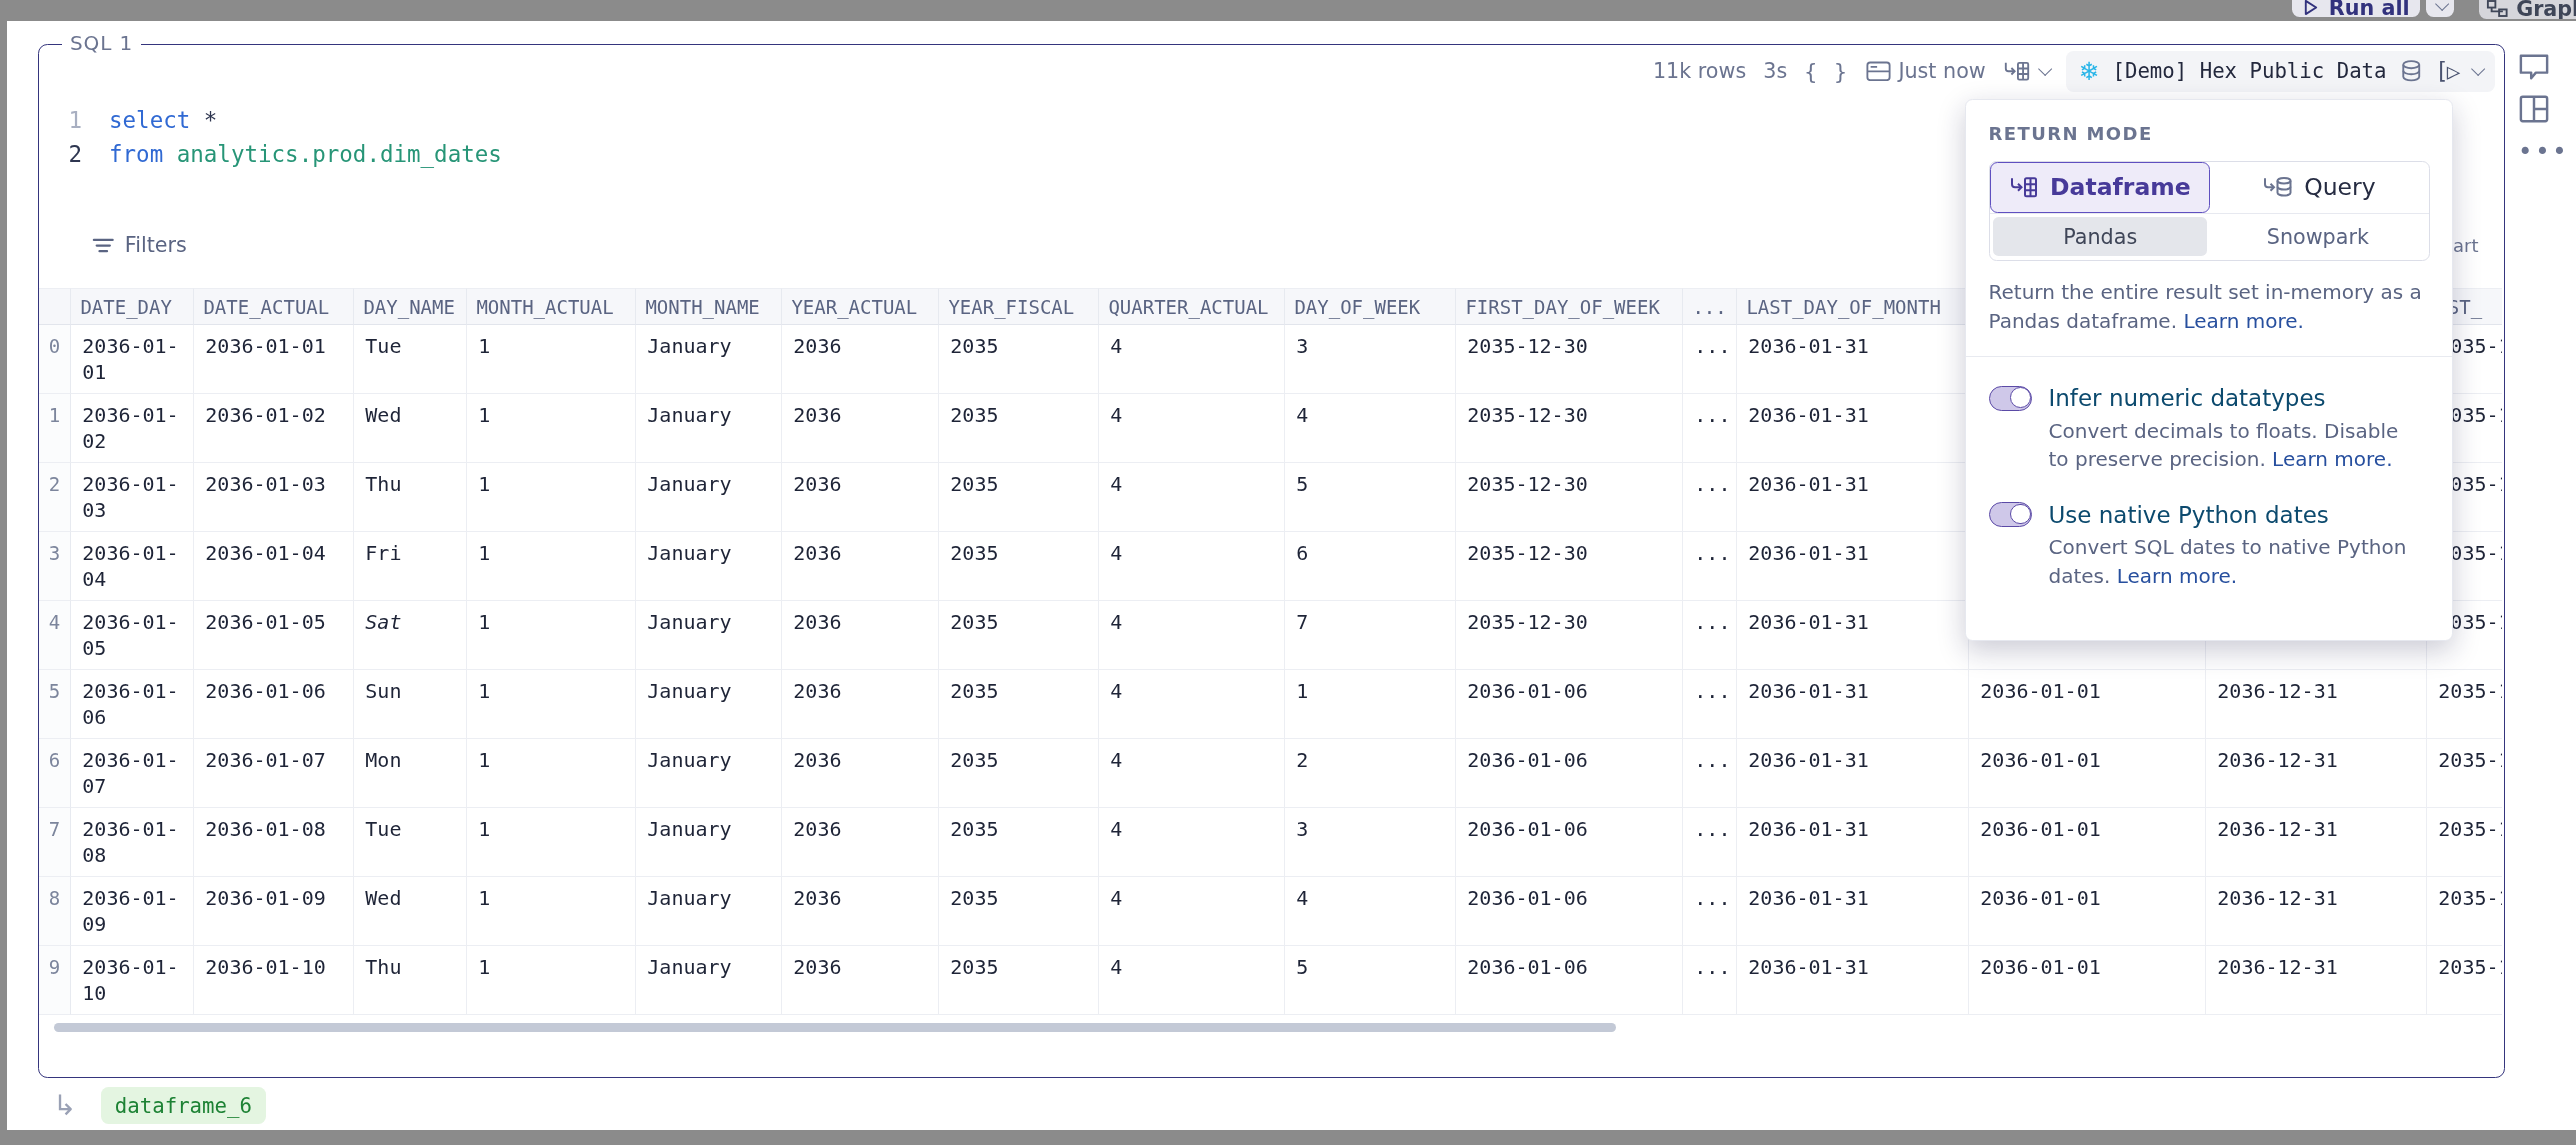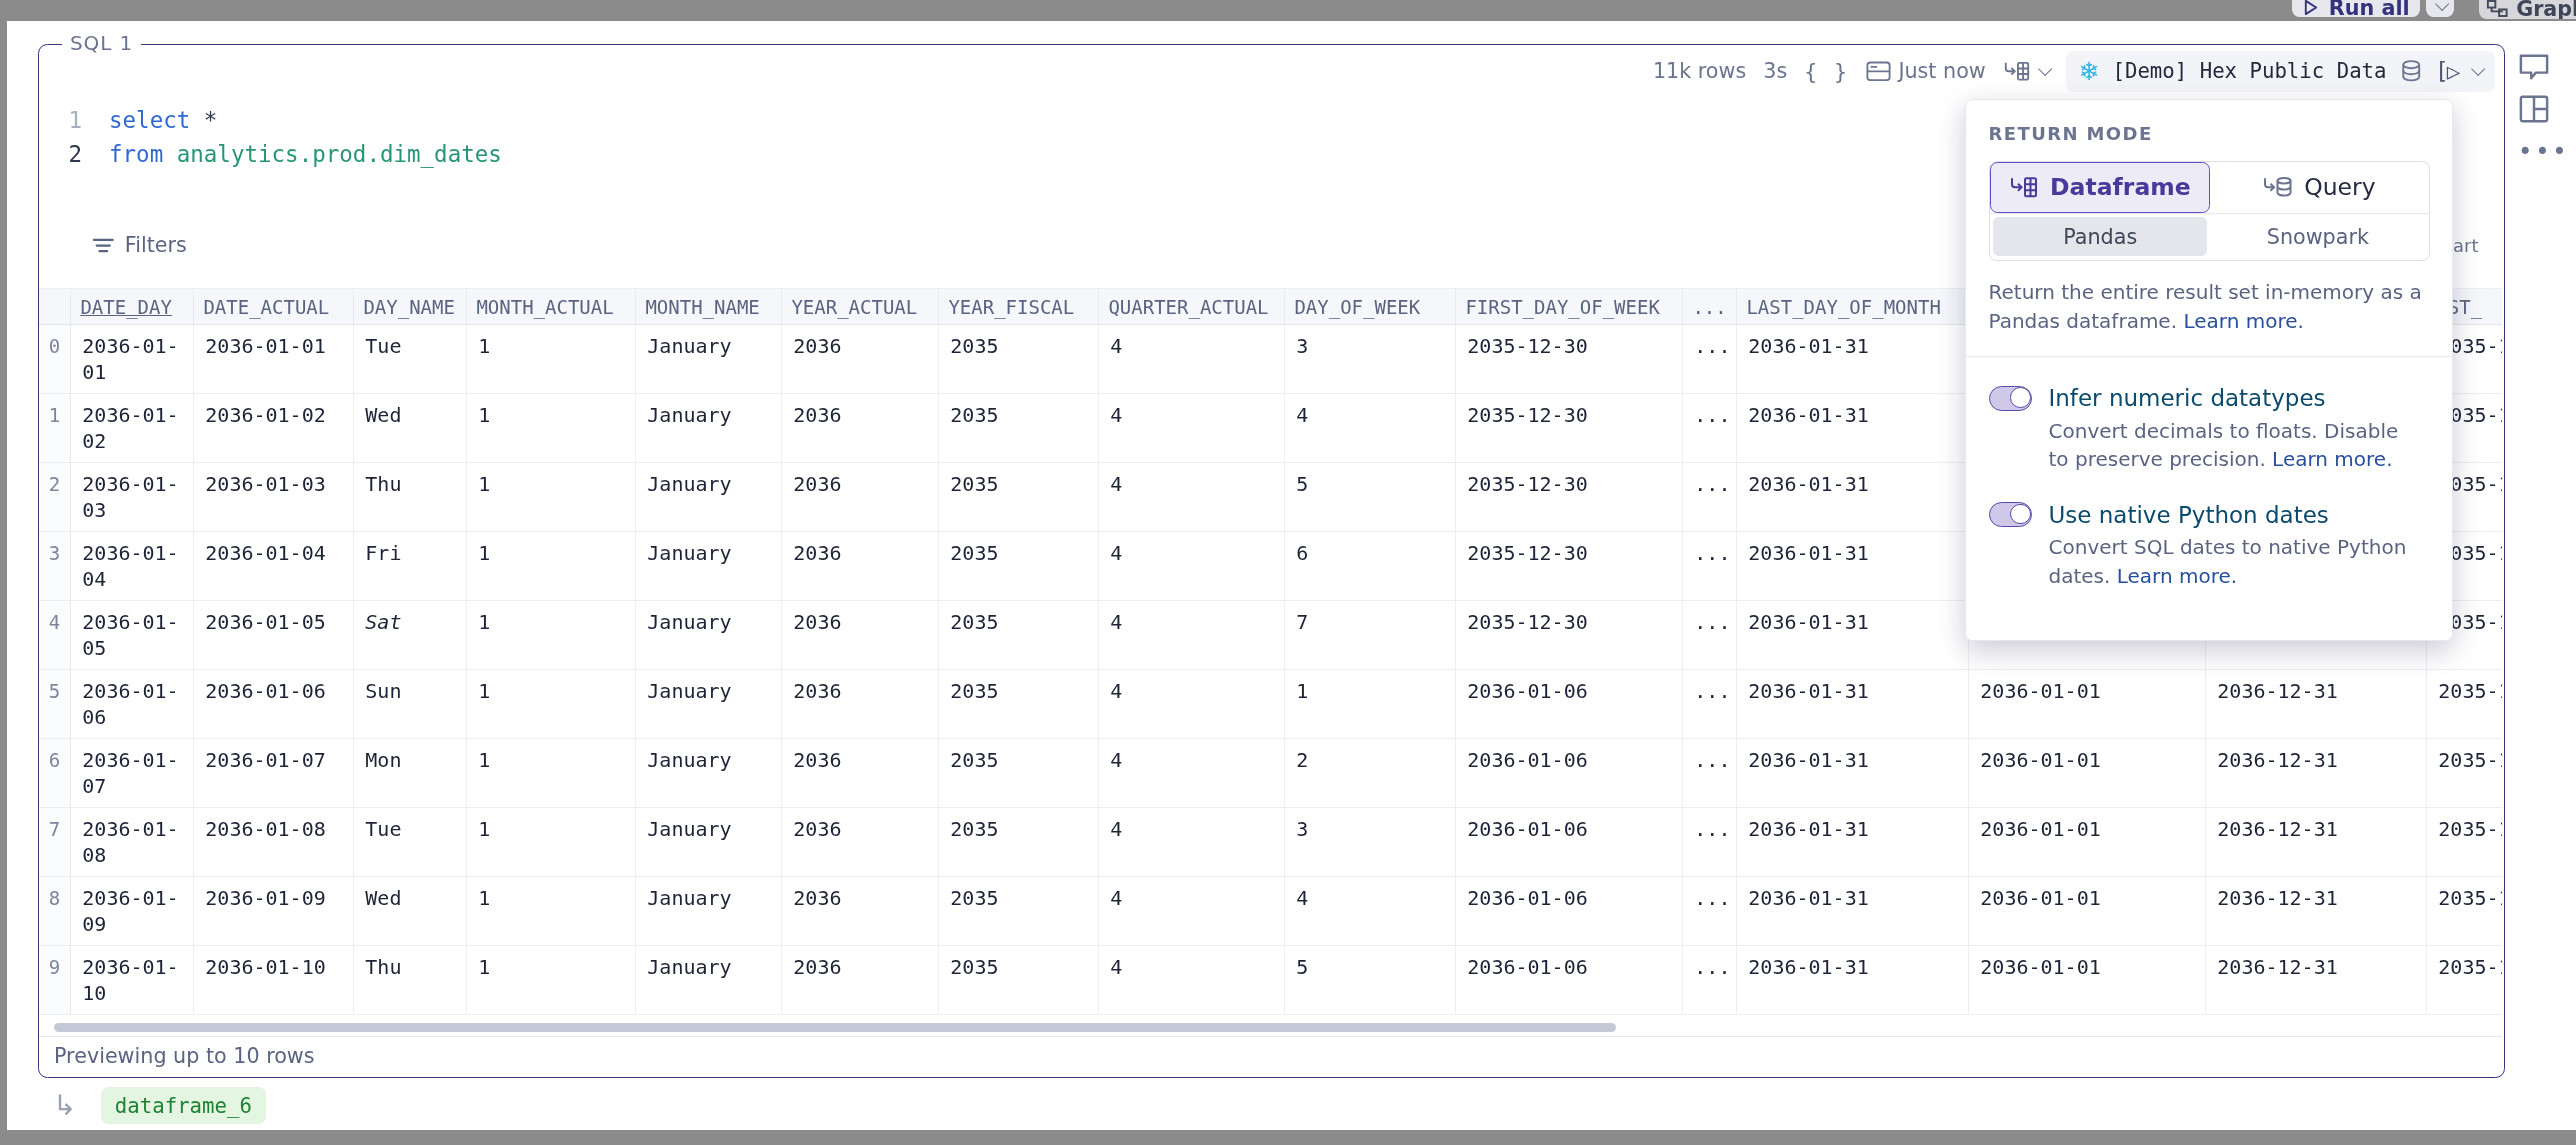--- a/index.html
+++ b/index.html
@@ -234,21 +234,21 @@
             <line x1="8" y1="16" x2="16" y2="16"></line>
           </g>
         </svg>
       <span>Filters</span>
     </div>
     <span id="chart-partial">art</span>
 
     <div id="table">
       <div id="thead">
           <div class="th" style="width: 32px;"></div>
-          <div class="th" style="width: 123px; text-decoration: underline;">DATE_DAY</div>
+          <div class="th" style="width: 123px;">DATE_DAY</div>
           <div class="th" style="width: 160px;">DATE_ACTUAL</div>
           <div class="th" style="width: 113px;">DAY_NAME</div>
           <div class="th" style="width: 169px;">MONTH_ACTUAL</div>
           <div class="th" style="width: 146px;">MONTH_NAME</div>
           <div class="th" style="width: 157px;">YEAR_ACTUAL</div>
           <div class="th" style="width: 160px;">YEAR_FISCAL</div>
           <div class="th" style="width: 186px;">QUARTER_ACTUAL</div>
           <div class="th" style="width: 171px;">DAY_OF_WEEK</div>
           <div class="th" style="width: 227px;">FIRST_DAY_OF_WEEK</div>
           <div class="th" style="width: 54px;">...</div>
@@ -435,23 +435,20 @@
             <div class="td" style="width: 54px;">...</div>
             <div class="td" style="width: 232px;">2036-01-31</div>
             <div class="td" style="width: 237px;">2036-01-01</div>
             <div class="td" style="width: 221px;">2036-12-31</div>
             <div class="td clip" style="width: 81px;">2035-1</div>
           </div>
         </div>
     </div>
 
     <div id="hscroll"></div>
-    <div id="preview-bar">
-      <span>Previewing up to 10 rows</span>
-    </div>
   </div>
 
   <div id="output-line">
     <span id="output-arrow">↳</span>
     <span id="df-chip" class="mono">dataframe_6</span>
   </div>
 
   <div id="popover">
     <div id="popover-title">RETURN MODE</div>
 

